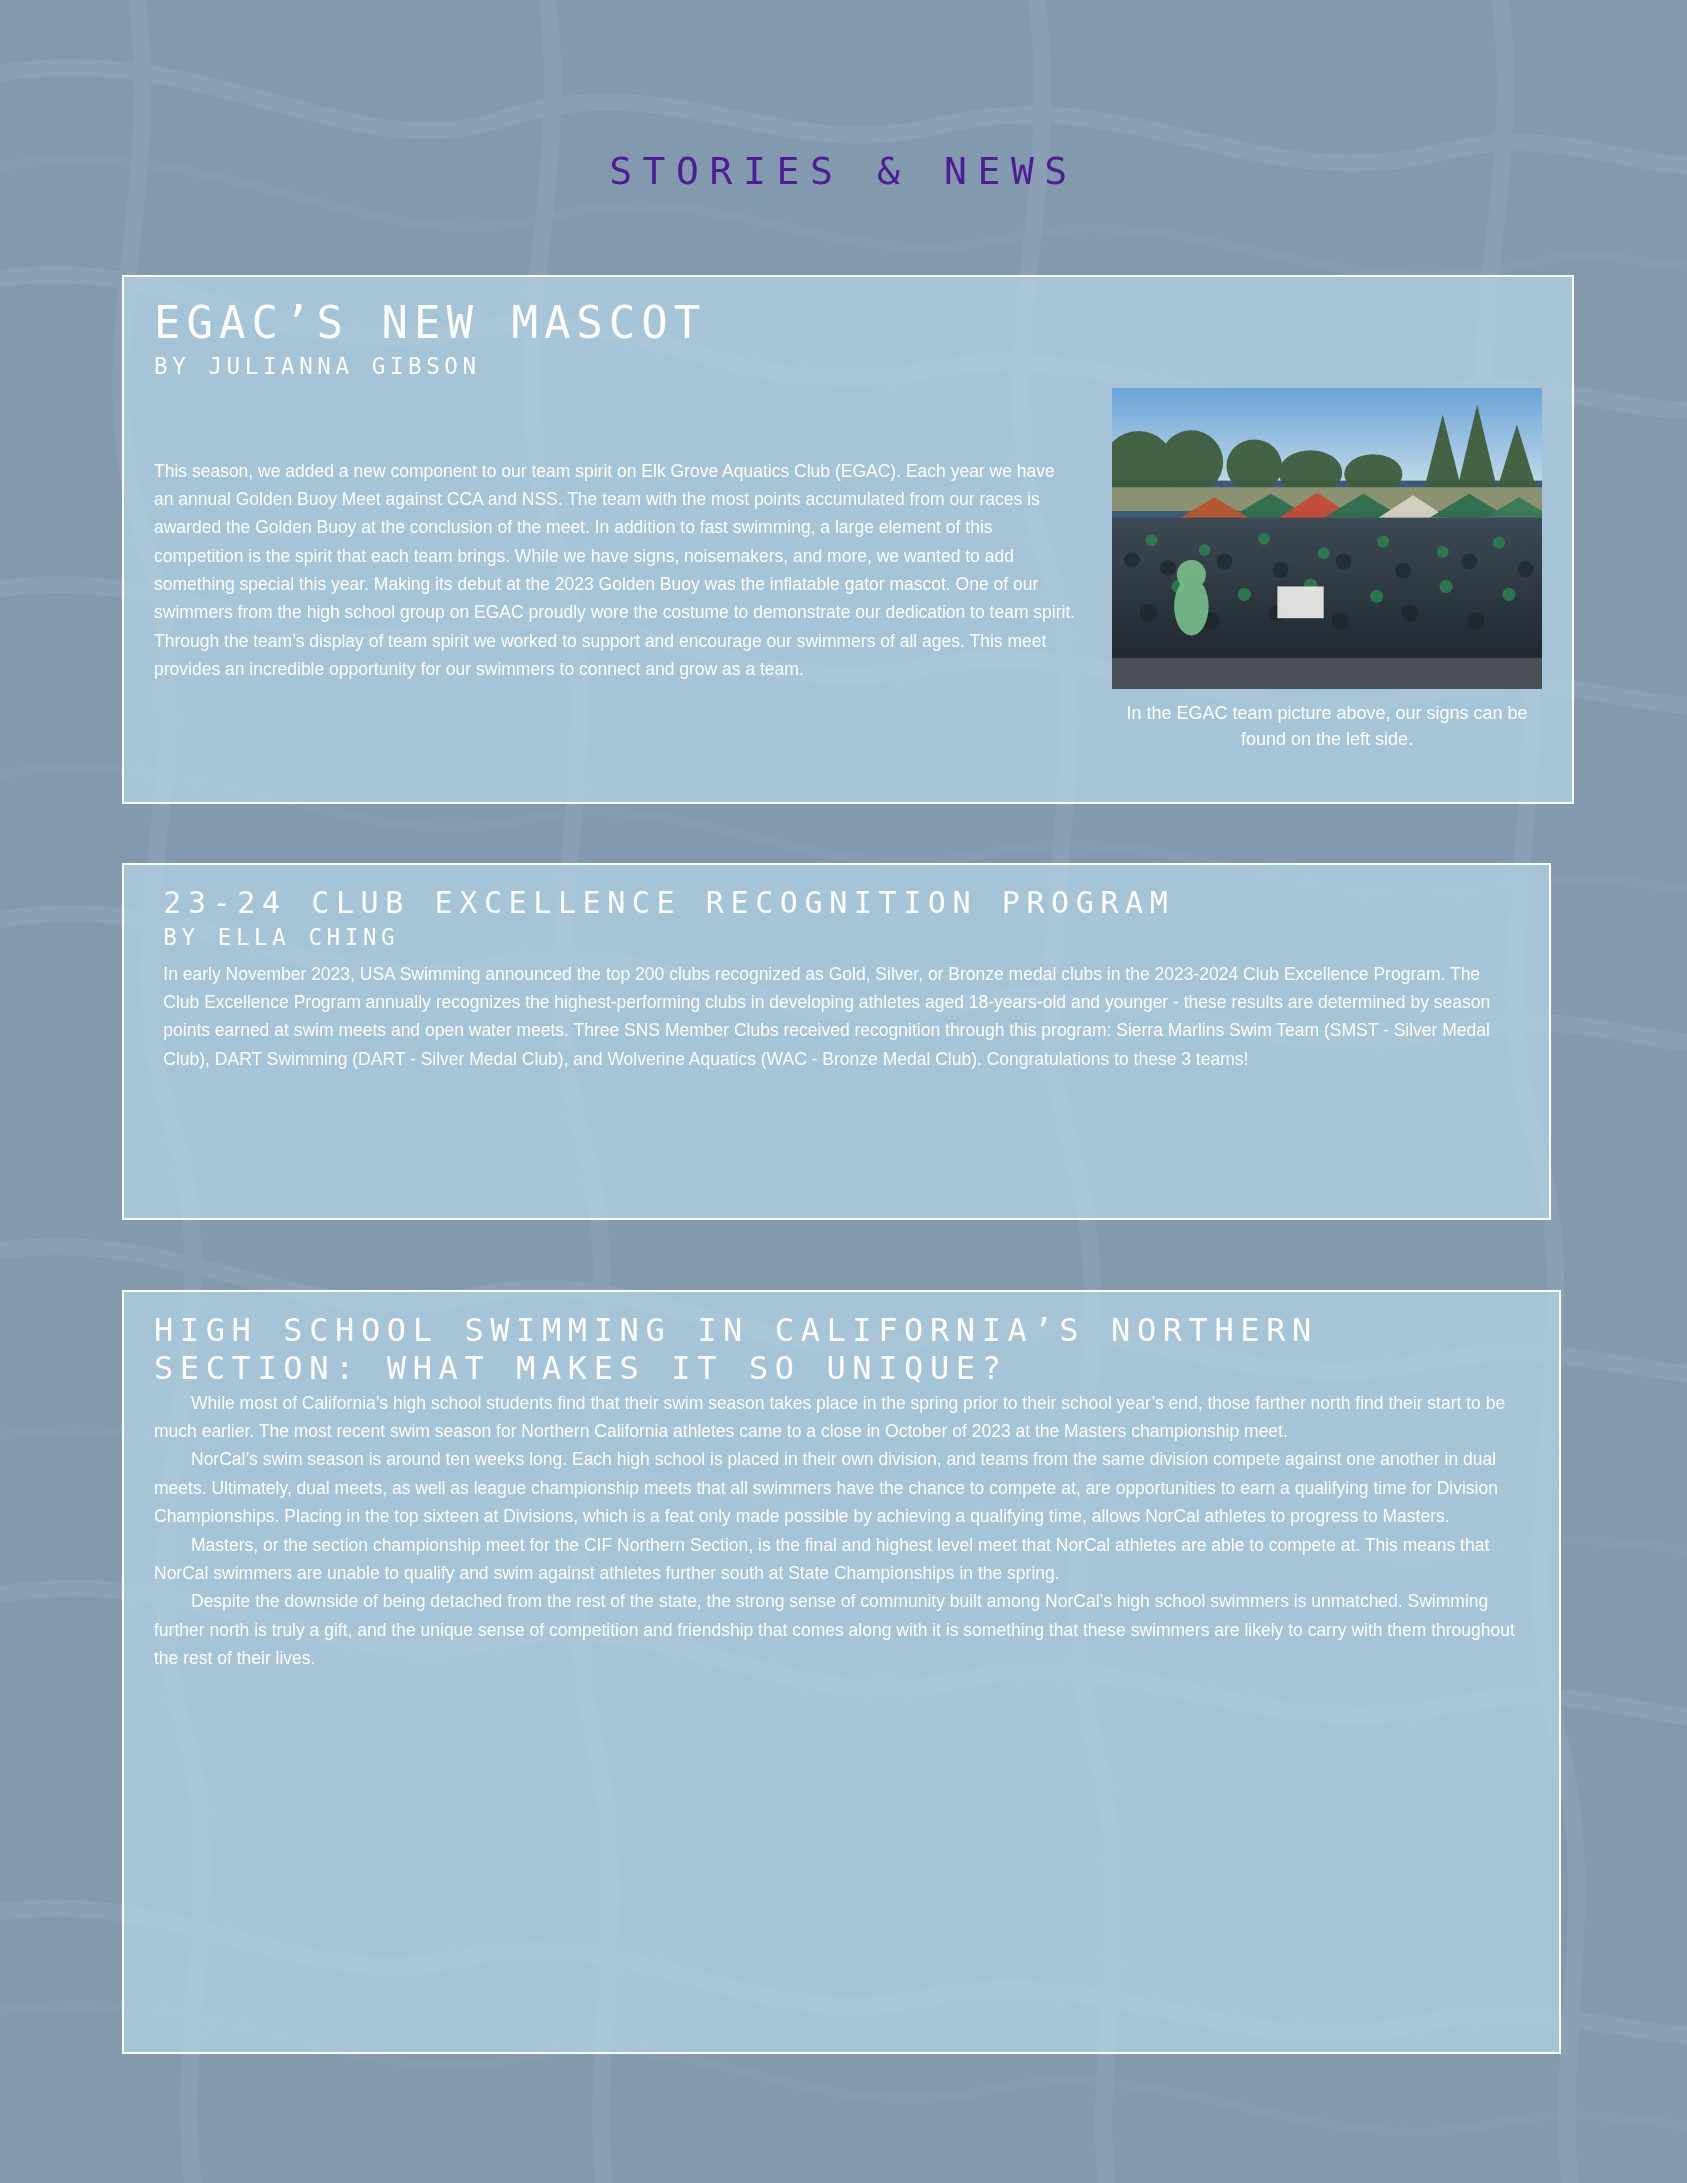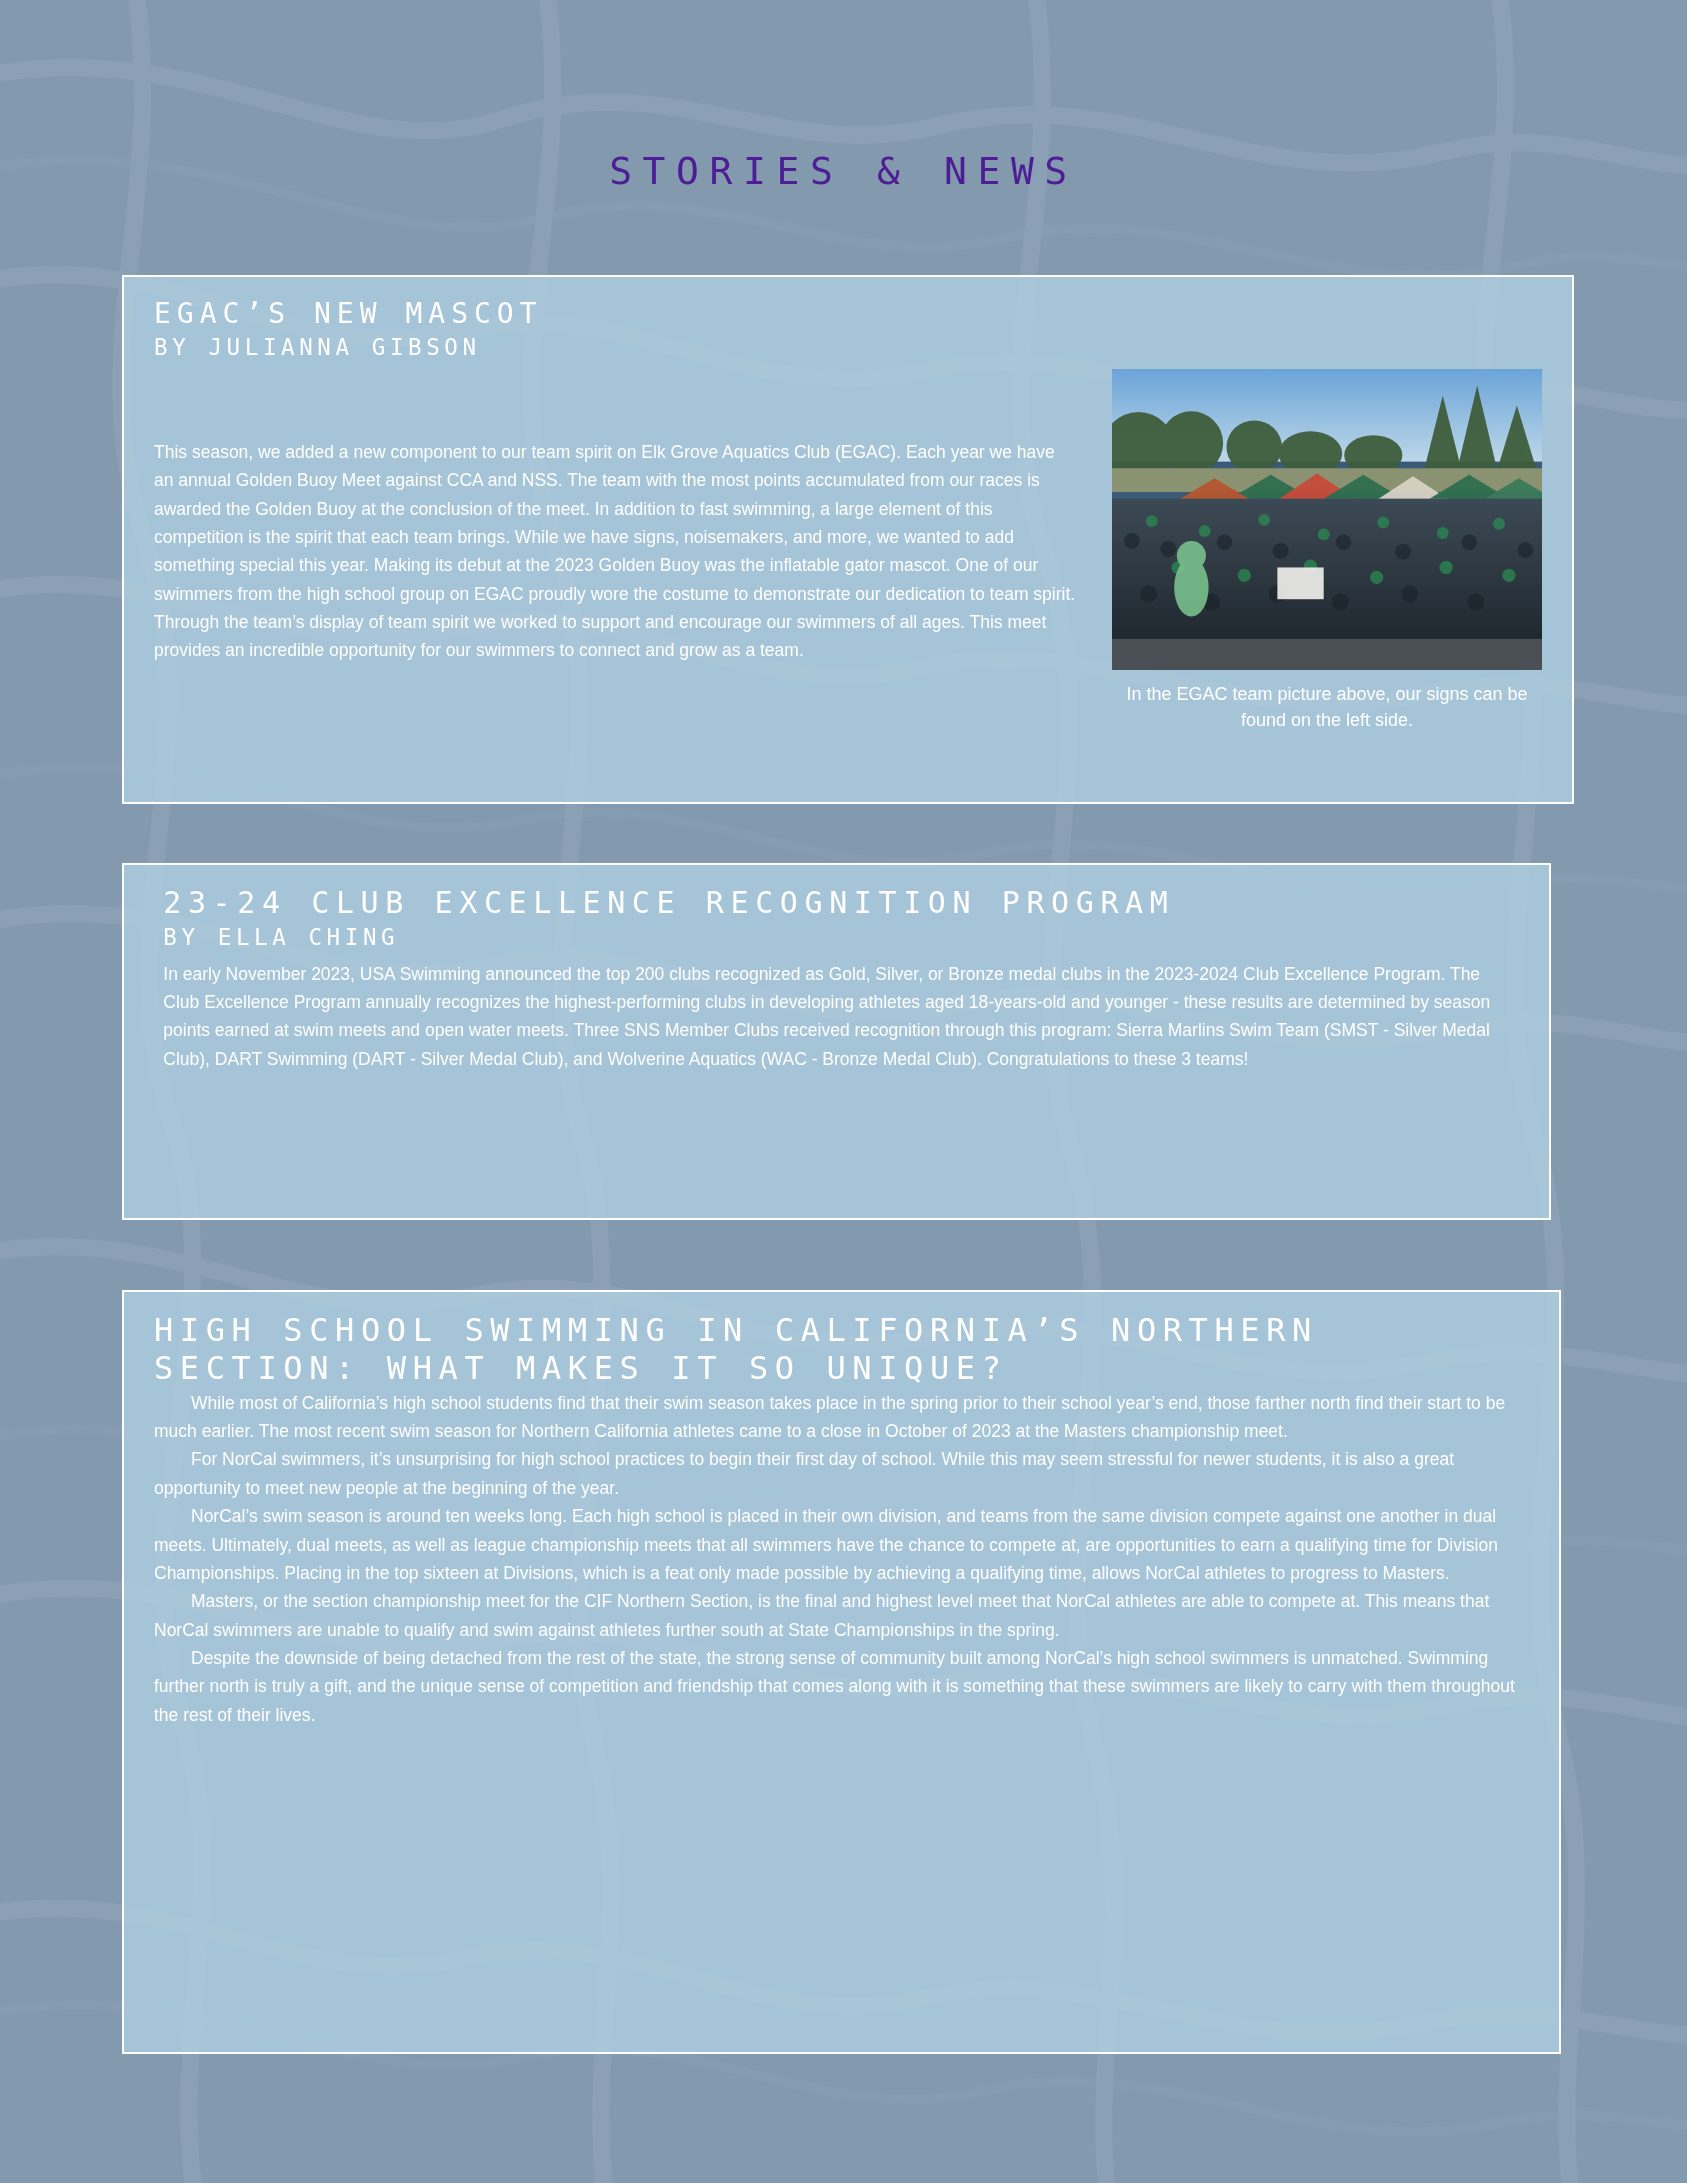--- a/index.html
+++ b/index.html
@@ -52,21 +52,21 @@
 
   .art1 { left: 122px; top: 275px; width: 1452px; height: 529px; }
   .art2 { left: 122px; top: 863px; width: 1429px; height: 357px; }
   .art3 { left: 122px; top: 1290px; width: 1439px; height: 764px; }
 
   .art-inner { padding: 20px 30px 13.2px 30px; position: relative; height: 100%; box-sizing: border-box; }
 
   .headline {
     font-family: "DejaVu Sans Mono", monospace;
     color: #ffffff;
-    font-size: 28px;
+    font-size: 44px;
     letter-spacing: 6px;
     line-height: 1.18;
     margin: 0 0 1.3px 0;
     font-weight: 400;
   }
   .art2 .headline { font-size: 30px; letter-spacing: 6.6px; padding-left: 9.3px; }
   .art3 .headline { font-size: 32px; letter-spacing: 6.6px; }
 
   .byline {
     font-family: "DejaVu Sans Mono", monospace;
@@ -242,21 +242,20 @@
         <p>In early November 2023, USA Swimming announced the top 200 clubs recognized as Gold, Silver, or Bronze medal clubs in the 2023-2024 Club Excellence Program. The Club Excellence Program annually recognizes the highest-performing clubs in developing athletes aged 18-years-old and younger - these results are determined by season points earned at swim meets and open water meets. Three SNS Member Clubs received recognition through this program: Sierra Marlins Swim Team (SMST - Silver Medal Club), DART Swimming (DART - Silver Medal Club), and Wolverine Aquatics (WAC - Bronze Medal Club). Congratulations to these 3 teams!</p>
       </div>
     </div>
   </section>
 
   <section class="article art3">
     <div class="art-inner">
       <h2 class="headline">HIGH  SCHOOL  SWIMMING  IN  CALIFORNIA’S NORTHERN  SECTION:  WHAT  MAKES  IT  SO  UNIQUE?</h2>
       <div class="body-text">
         <p class="indent">While most of California’s high school students find that their swim season takes place in the spring prior to their school year’s end, those farther north find their start to be much earlier. The most recent swim season for Northern California athletes came to a close in October of 2023 at the Masters championship meet.</p>
-        <p class="indent">For NorCal swimmers, it’s unsurprising for high school practices to begin their first day of school. While this may seem stressful for newer students, it is also a great opportunity to meet new people at the beginning of the year.</p>
         <p class="indent">NorCal’s swim season is around ten weeks long. Each high school is placed in their own division, and teams from the same division compete against one another in dual meets. Ultimately, dual meets, as well as league championship meets that all swimmers have the chance to compete at, are opportunities to earn a qualifying time for Division Championships. Placing in the top sixteen at Divisions, which is a feat only made possible by achieving a qualifying time, allows NorCal athletes to progress to Masters.</p>
         <p class="indent">Masters, or the section championship meet for the CIF Northern Section, is the final and highest level meet that NorCal athletes are able to compete at. This means that NorCal swimmers are unable to qualify and swim against athletes further south at State Championships in the spring.</p>
         <p class="indent">Despite the downside of being detached from the rest of the state, the strong sense of community built among NorCal’s high school swimmers is unmatched. Swimming further north is truly a gift, and the unique sense of competition and friendship that comes along with it is something that these swimmers are likely to carry with them throughout the rest of their lives.</p>
       </div>
     </div>
   </section>
 
 </div>
 
 

